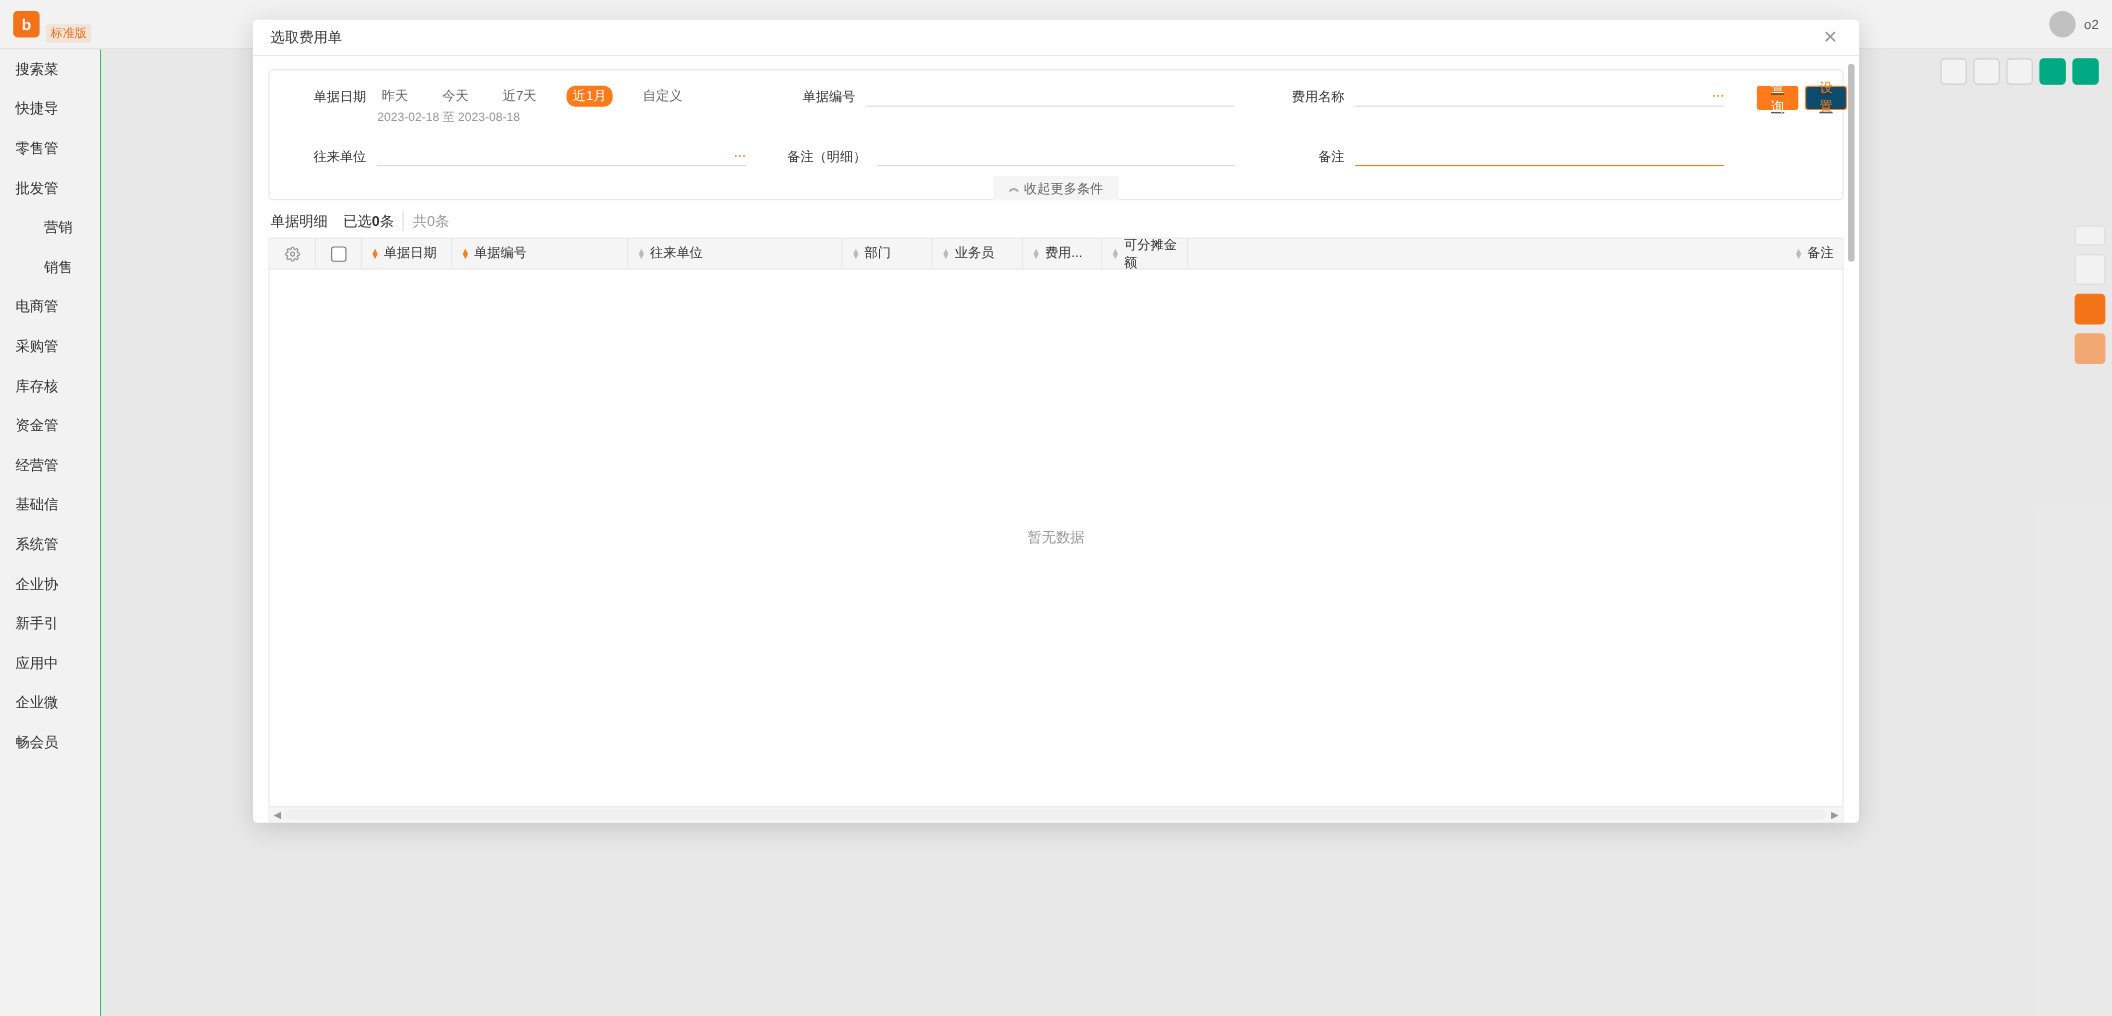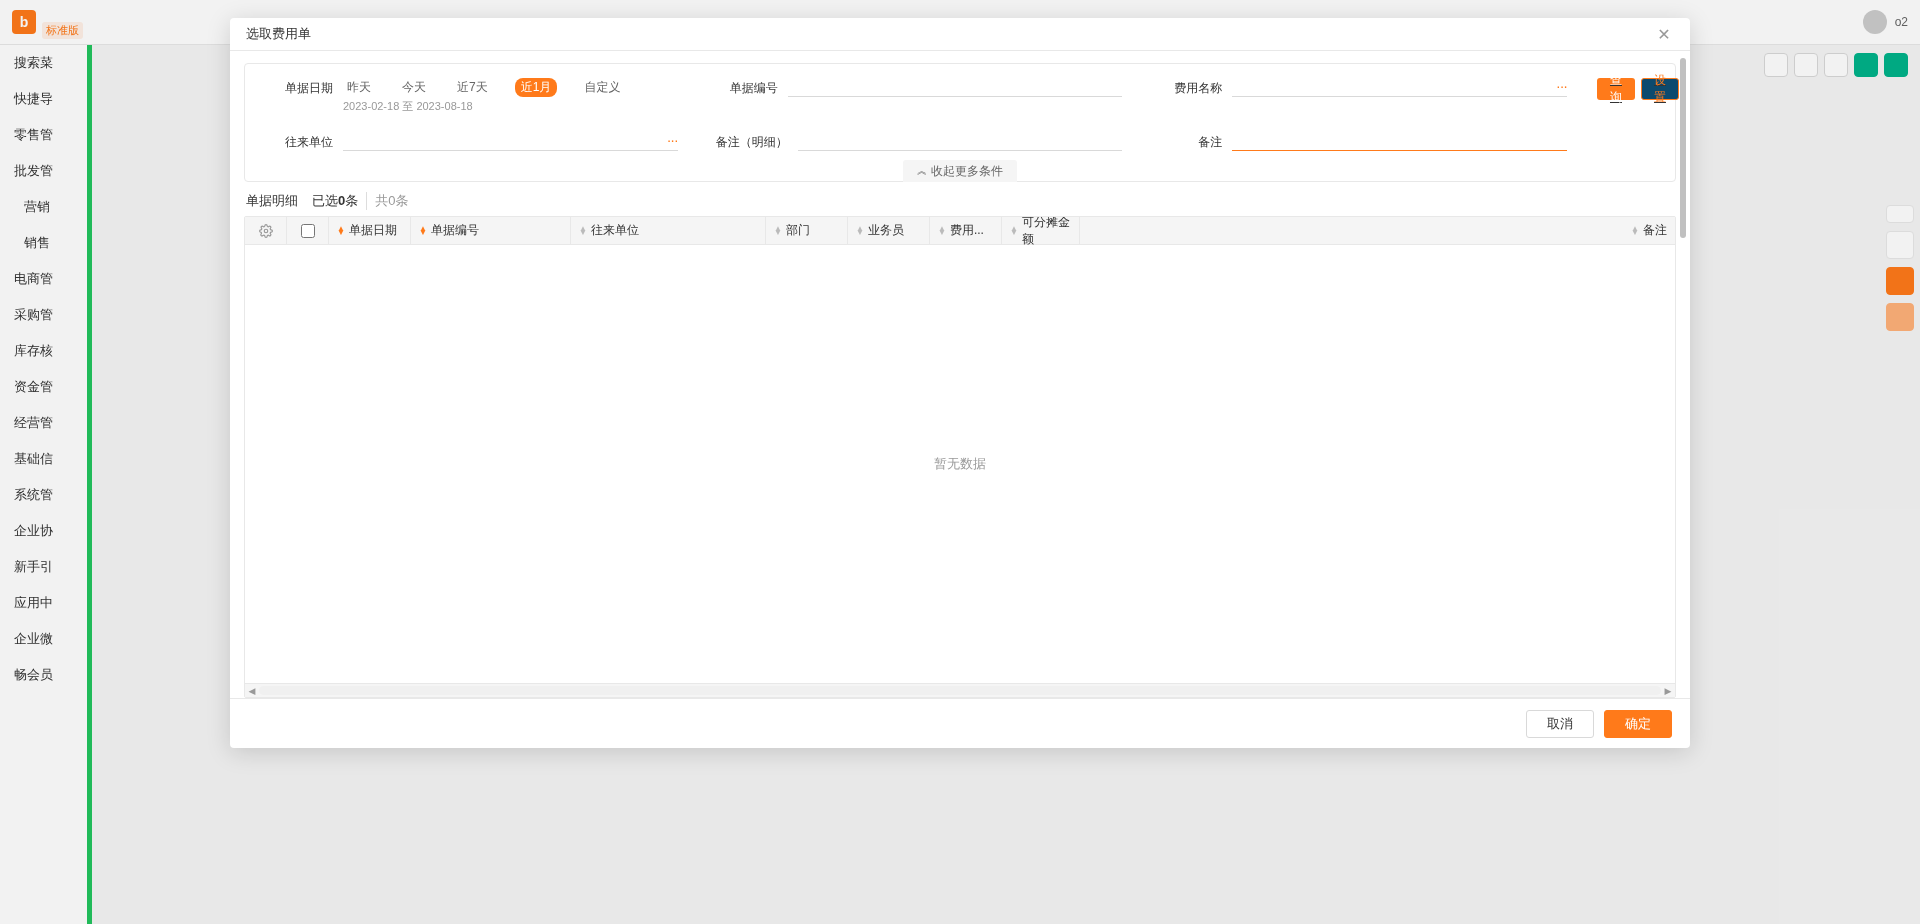--- a/index.html
+++ b/index.html
@@ -56,36 +56,36 @@
   border-radius: 50%;
   background: #ccc;
 }
 .bg-user { font-size: 12px; color: #666; }
 
 .bg-body { display: flex; height: calc(100% - 45px); }
 
 .bg-sidebar {
   width: 92px;
   background: #fff;
-  border-right: 5px solid #22c55e;
+  border-right: 1px solid #22c55e;
   display: flex;
   flex-direction: column;
 }
 .bg-sidebar .sb-item {
   height: 36px;
   display: flex;
   align-items: center;
   padding-left: 14px;
   font-size: 13px;
   color: #333;
   white-space: nowrap;
   overflow: hidden;
   cursor: pointer;
 }
-.bg-sidebar .sb-item.indent { padding-left: 24px; }
+.bg-sidebar .sb-item.indent { padding-left: 40px; }
 
 .bg-main {
   flex: 1;
   background: #f5f5f5;
   position: relative;
 }
 .bg-toolbar {
   position: absolute;
   top: 8px; right: 12px;
   display: flex;
@@ -627,22 +627,18 @@
         </div>
         <div class="h-scrollbar">
           <div class="arrow left">◀</div>
           <div class="track"></div>
           <div class="arrow right">▶</div>
         </div>
       </div>
 
     </div>
 
-    <div class="modal-footer">
-      <div class="btn-lg default">取消</div>
-      <div class="btn-lg primary">确定</div>
-    </div>
 
     <div class="v-scrollbar">
       <div class="thumb"></div>
     </div>
   </div>
 </div>
 
 </body></html>

